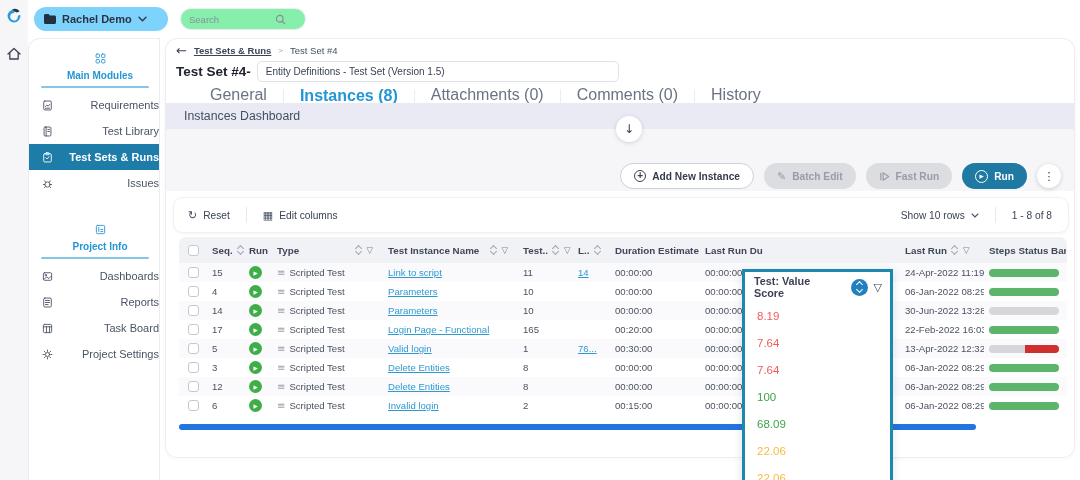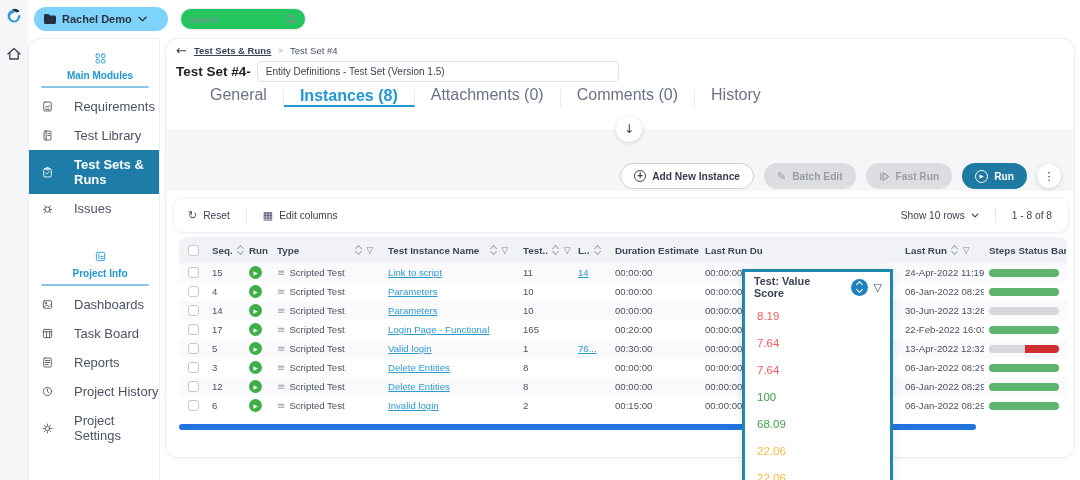--- a/index.html
+++ b/index.html
@@ -9,29 +9,29 @@
 
   
   .rail { left:0; top:0; width:28px; height:480px; background:#f6f6f8; z-index:5; }
   .logo { left:3px; top:6px; width:22px; height:22px; }
   .home-btn { left:6px; top:46px; width:16px; height:16px; color:#3c4352; cursor:pointer; }
 
   
   .topbar { left:28px; top:0; width:1052px; height:38px; background:#fff; z-index:4; }
   .proj-select { position:absolute; left:6px; top:7px; height:24px; width:134px; background:#7dd3fc; border-radius:14px; display:flex; align-items:center; gap:6px; padding:0 10px; cursor:pointer; }
   .proj-select .plabel { font-size:11px; font-weight:bold; color:#2b3342; }
-  .search-box { position:absolute; left:152px; top:8px; width:126px; height:22px; background:#22c55e; border:1px solid #ededf0; border-radius:13px; display:flex; align-items:center; padding:0 8px;justify-content:space-between; }
+  .search-box { position:absolute; left:152px; top:8px; width:126px; height:22px; background:#86efac; border:1px solid #ededf0; border-radius:13px; display:flex; align-items:center; padding:0 8px; }
   .search-box input { border:none; outline:none; background:transparent; font-size:9.5px; color:#555; width:86px; font-family:inherit; }
   .search-box input::placeholder { color:#8a8f9a; }
 
   
   .sidebar { left:28px; top:38px; width:132px; height:442px; background:#fff; border:1px solid #ececf1; border-bottom:none; border-radius:12px 0 0 0; z-index:3; padding-top:8px; }
   .sect-head { display:flex; align-items:center; gap:6px; padding:6px 0 5px 12px; color:#2496d4; font-size:10px; font-weight:bold;flex-direction:column; }
   .sect-rule { height:2px; background:#2496d4; opacity:.55; margin:0 10px 4px 12px; border-radius:2px; }
-  .side-item { display:flex; align-items:center; gap:21px; padding:7px 0 7px 13px; font-size:13px; color:#4a5264; cursor:pointer; }
+  .side-item { display:flex; align-items:center; gap:1px; padding:7px 0 7px 13px; font-size:11px; color:#4a5264; cursor:pointer;justify-content:space-between; }
   .side-item.active { background:#1d7ca8; color:#fff; font-weight:bold; }
   .side-gap { height:22px; }
   .sicon { width:11px; height:11px; flex:none; }
   .sicon svg { width:11px; height:11px; display:block; stroke:currentColor; fill:none; stroke-width:1.3; stroke-linecap:round; stroke-linejoin:round; }
 
   
   .content { left:165px; top:38px; width:910px; height:420px; background:#fff; border:1px solid #eceef2; border-radius:12px; box-shadow:0 1px 4px rgba(30,40,60,.04); z-index:2; overflow:visible; }
 
   .crumbs { position:absolute; left:10px; top:6px; display:flex; align-items:center; gap:7px; font-size:9.5px; color:#454e60; }
   .crumbs .back { font-size:13px; color:#3a4152; cursor:pointer; line-height:10px; }
@@ -211,43 +211,34 @@
           <rect x="2" y="2.5" width="12" height="11" rx="1.6"></rect>
           <circle cx="5.5" cy="6" r="1.1"></circle>
           <path d="M3.5 11.5 7 8.5 10 11 13 8"></path>
         </svg>
       </span>
     <span>Dashboards</span>
   </div>
   <div class="side-item">
     <span class="sicon">
         <svg viewBox="0 0 16 16">
+          <rect x="2.5" y="1.5" width="11" height="13" rx="1.6"></rect>
+          <path d="M5 5h6M5 8h6M5 11h4"></path>
+        </svg>
+      </span>
+    <span>Reports</span>
+  </div>
+  <div class="side-item">
+    <span class="sicon">
+        <svg viewBox="0 0 16 16">
           <rect x="2" y="2" width="12" height="12" rx="1.6"></rect>
           <path d="M2 5.5h12M6.5 5.5V14M11 5.5V14"></path>
         </svg>
       </span>
     <span>Task Board</span>
-  </div>
-  <div class="side-item">
-    <span class="sicon">
-        <svg viewBox="0 0 16 16">
-          <rect x="2.5" y="1.5" width="11" height="13" rx="1.6"></rect>
-          <path d="M5 5h6M5 8h6M5 11h4"></path>
-        </svg>
-      </span>
-    <span>Reports</span>
-  </div>
-  <div class="side-item">
-    <span class="sicon">
-        <svg viewBox="0 0 16 16">
-          <circle cx="8" cy="8" r="6"></circle>
-          <path d="M8 4.5V8l2.5 2"></path>
-        </svg>
-      </span>
-    <span>Project History</span>
   </div>
   <div class="side-item">
     <span class="sicon">
         <svg viewBox="0 0 16 16">
           <circle cx="8" cy="8" r="3"></circle>
           <path d="M8 1.5v2M8 12.5v2M1.5 8h2M12.5 8h2M3.4 3.4l1.4 1.4M11.2 11.2l1.4 1.4M12.6 3.4l-1.4 1.4M4.8 11.2l-1.4 1.4"></path>
         </svg>
       </span>
     <span>Project Settings</span>
   </div>
@@ -268,20 +259,23 @@
   </div>
 
   <div class="tabs">
     <span class="tab">General</span>
     <span class="tab active">Instances (8)</span>
     <span class="tab">Attachments (0)</span>
     <span class="tab">Comments (0)</span>
     <span class="tab">History</span>
   </div>
 
+  <div class="dash-bar">
+    <span>Instances Dashboard</span>
+  </div>
   <div class="gray-panel"></div>
   <div class="collapse-btn glyph">↓</div>
 
   <div class="actions">
     <div class="pill ghost">
       <span class="plus-circ">+</span>
       <span>Add New Instance</span>
     </div>
     <div class="pill disabled">
       <span class="icon-gray glyph">✎</span>

